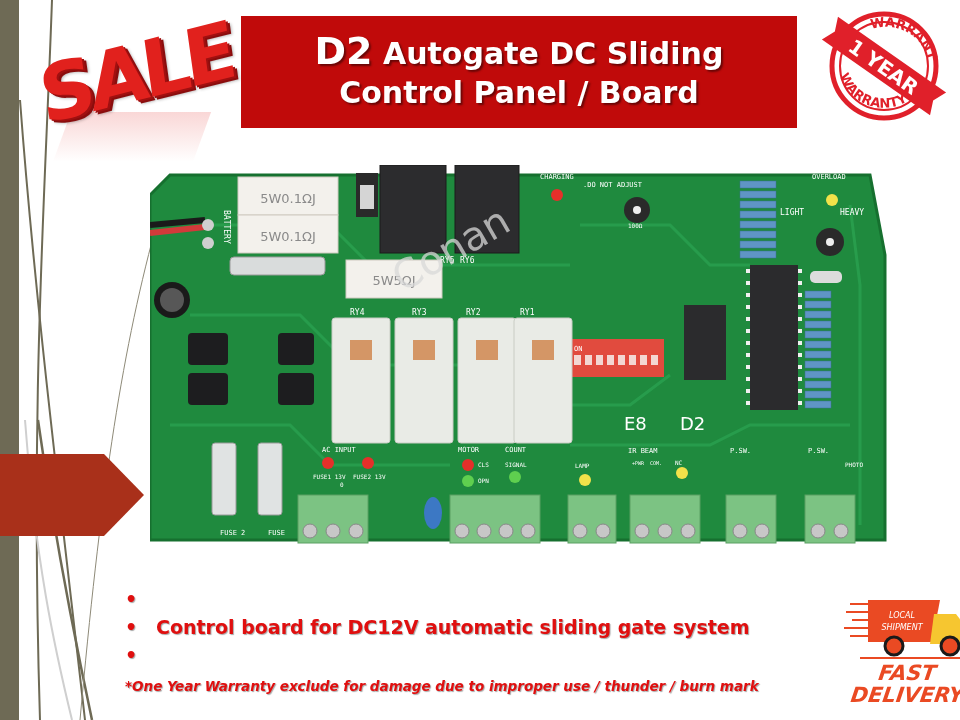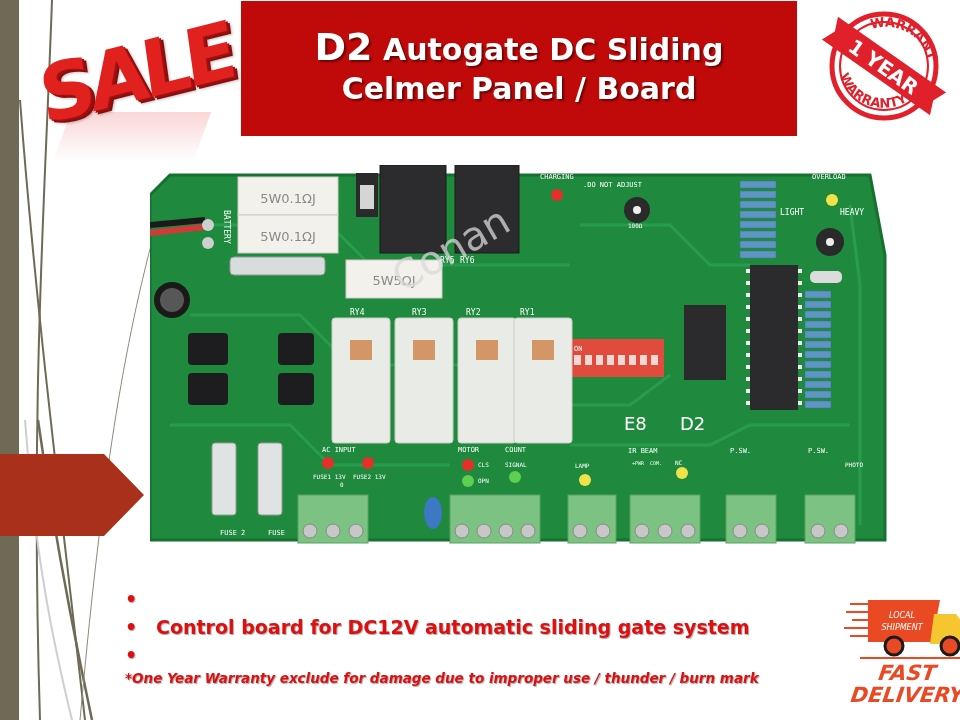--- a/index.html
+++ b/index.html
@@ -16,42 +16,42 @@
   
   .sale { position: absolute; left: 28px; top: 8px; width: 160px; height: 120px; }
   .sale-text { position: absolute; left: 0; top: 0; font-family: "DejaVu Sans", sans-serif; font-weight: bold;
     font-size: 78px; color: #e1211d; letter-spacing: -6px; transform: rotate(-14deg) skewX(-6deg);
     transform-origin: left top; top: 44px; left: 6px;
     text-shadow: 2px 2px 0 #a01010, 4px 4px 0 #8a0d0d, 5px 5px 3px rgba(0,0,0,0.25); }
   .sale-reflect { position: absolute; left: 34px; top: 104px; width: 140px; height: 50px;
     background: linear-gradient(180deg, rgba(225,33,29,0.18), rgba(255,255,255,0)); transform: skewX(-20deg); }
 
   
-  .title-banner { position: absolute; left: 241px; top: 1px; width: 556px; height: 135px; background: #c00a0a;
+  .title-banner { position: absolute; left: 241px; top: 16px; width: 556px; height: 112px; background: #c00a0a;
     display: flex; flex-direction: column; align-items: center; justify-content: center; color: #fff;
     text-shadow: 2px 2px 2px rgba(0,0,0,0.45); }
   .title-line1 { font-family: "DejaVu Sans", sans-serif; font-weight: bold; font-size: 30px; line-height: 38px; }
   .title-line1 .big { font-size: 38px; }
   .title-line2 { font-family: "DejaVu Sans", sans-serif; font-weight: bold; font-size: 30px; line-height: 40px; }
 
   
   .warranty { position: absolute; left: 820px; top: 6px; width: 130px; height: 118px; }
 
   
   .pcb-wrap { position: absolute; left: 150px; top: 165px; width: 760px; height: 400px; }
   .pcb { position: absolute; left: 0; top: 0; width: 760px; height: 400px; }
 
   
   .features { position: absolute; left: 125px; top: 585px; width: 690px; color: #e00f0f;
     text-shadow: 1px 1px 1px rgba(0,0,0,0.35); font-family: "DejaVu Sans", sans-serif; font-weight: bold; }
   .features .heading { font-size: 19px; line-height: 24px; }
   .features ul { list-style: none; }
   .features li { font-size: 19px; line-height: 28px; display: flex; }
   .features li .bullet { width: 31px; display: inline-block; }
-  .features .note { font-size: 13.5px; font-style: italic; line-height: 18px; margin-top: 0px; }
+  .features .note { font-size: 13.5px; font-style: italic; line-height: 18px; margin-top: 8px; }
 
   
   .delivery { position: absolute; left: 840px; top: 592px; width: 135px; height: 118px; }
   .delivery-text { position: absolute; left: 0; width: 135px; text-align: center; color: #ea4a23;
     font-family: "DejaVu Sans", sans-serif; font-weight: bold; font-style: italic; font-size: 21px; line-height: 22px;
     transform: skewX(-8deg); }
   .label-svg { font-family: "DejaVu Sans Mono", monospace; fill: #ffffff; }
 </style>
 </head>
 <body>
@@ -72,21 +72,21 @@
 <div class="sale">
   <div class="sale-reflect"></div>
   <div class="sale-text">SALE</div>
 </div>
 
 <div class="title-banner">
   <div class="title-line1">
     <span class="big">D2</span>
     <span>Autogate DC Sliding</span>
   </div>
-  <div class="title-line2">Celmer Panel / Board</div>
+  <div class="title-line2">Control Panel / Board</div>
 </div>
 
 <svg class="warranty" viewBox="0 0 130 118">
   <defs>
     <path id="arcTop" d="M22 62 A 44 44 0 0 1 108 52"></path>
     <path id="arcBot" d="M18 60 A 46 46 0 0 0 106 74"></path>
   </defs>
   <circle cx="64" cy="60" r="52" fill="none" stroke="#e0202a" stroke-width="5"></circle>
   <circle cx="64" cy="60" r="44" fill="none" stroke="#e0202a" stroke-width="2"></circle>
   <text font-family="DejaVu Sans, sans-serif" font-weight="bold" font-size="13" fill="#e0202a">

